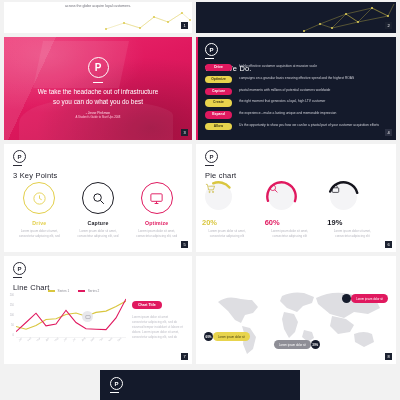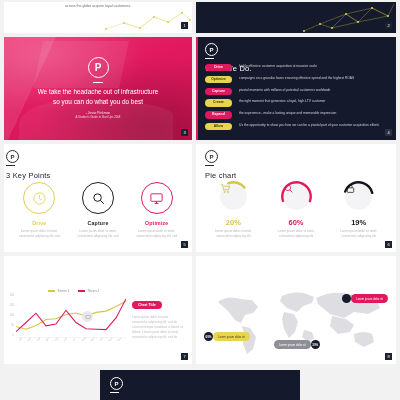--- a/index.html
+++ b/index.html
@@ -69,40 +69,40 @@
   .wrow{display:flex;align-items:flex-start;margin-bottom:4.4px;}
   .pill{flex:0 0 auto;width:27px;height:7.4px;border-radius:4px;
         font-size:3.3px;font-weight:bold;color:#fff;line-height:7.4px;
         text-align:center;letter-spacing:.1px;}
   .pill.y{background:#e8d44d;color:#3b3410;}
   .pill.p{background:#e0195f;color:#fff;}
   .wrow .wtxt{margin-left:7px;font-size:3.3px;line-height:1.5;color:#cfd0d8;}
 
   
   #p-key{left:4px;top:144px;width:188px;height:108px;}
-  #p-key .hd{position:absolute;left:2px;top:6px;}
+  #p-key .hd{position:absolute;left:9px;top:6px;}
   #p-key .cols{position:absolute;left:6px;right:6px;top:38px;display:flex;}
   .kcol{flex:1;display:flex;flex-direction:column;align-items:center;}
   .kring{width:30px;height:30px;border-radius:50%;border:1.3px solid #222;
          display:flex;align-items:center;justify-content:center;}
   .kring.y{border-color:#e3cf4a;}
   .kring.d{border-color:#1d1d25;}
   .kring.p{border-color:#e0195f;}
   .klabel{font-size:5.2px;font-weight:bold;margin-top:6px;letter-spacing:.2px;}
   .klabel.y{color:#e3cf4a;}
   .klabel.d{color:#1d1d25;}
   .klabel.p{color:#e0195f;}
   .kdesc{font-size:3px;line-height:1.6;color:#b6b6bf;text-align:center;
          margin-top:3px;width:52px;}
 
   
   #p-pie{left:196px;top:144px;width:200px;height:108px;}
   #p-pie .hd{position:absolute;left:9px;top:6px;}
   #p-pie .cols{position:absolute;left:6px;right:6px;top:36px;display:flex;}
-  .pcol{flex:1;display:flex;flex-direction:column;align-items:center;}
+  .pcol{flex:1;display:flex;flex-direction:column;}
   .gauge{position:relative;width:33px;height:33px;}
   .gauge .disc{position:absolute;left:3px;top:3px;width:27px;height:27px;
                border-radius:50%;background:#f4f4f6;
                display:flex;align-items:center;justify-content:center;}
   .gauge svg{position:absolute;left:0;top:0;}
   .pval{font-size:7.5px;font-weight:bold;margin-top:5px;}
   .pval.y{color:#d9c63f;}
   .pval.p{color:#e0195f;}
   .pval.d{color:#191921;}
   .pdesc{font-size:3px;line-height:1.6;color:#b6b6bf;text-align:center;
@@ -336,20 +336,25 @@
           </svg>
         </div>
         <div class="pval d">19%</div>
         <div class="pdesc">Lorem ipsum dolor sit amet, consectetur adipiscing elit</div>
       </div>
     </div>
     <div class="pagebadge">6</div>
   </div>
 
   <div class="panel" id="p-line">
+    <div class="hd">
+      <div class="logo">P</div>
+      <div class="logo-rule"></div>
+      <div class="sec-title" style="margin-top:5px">Line Chart</div>
+    </div>
 
     <div class="legend">
       <span class="lgi">
           <i class="s1"></i>
         <span>Series 1</span>
         </span>
       <span class="lgi">
           <i class="s2"></i>
         <span>Series 2</span>
         </span>

